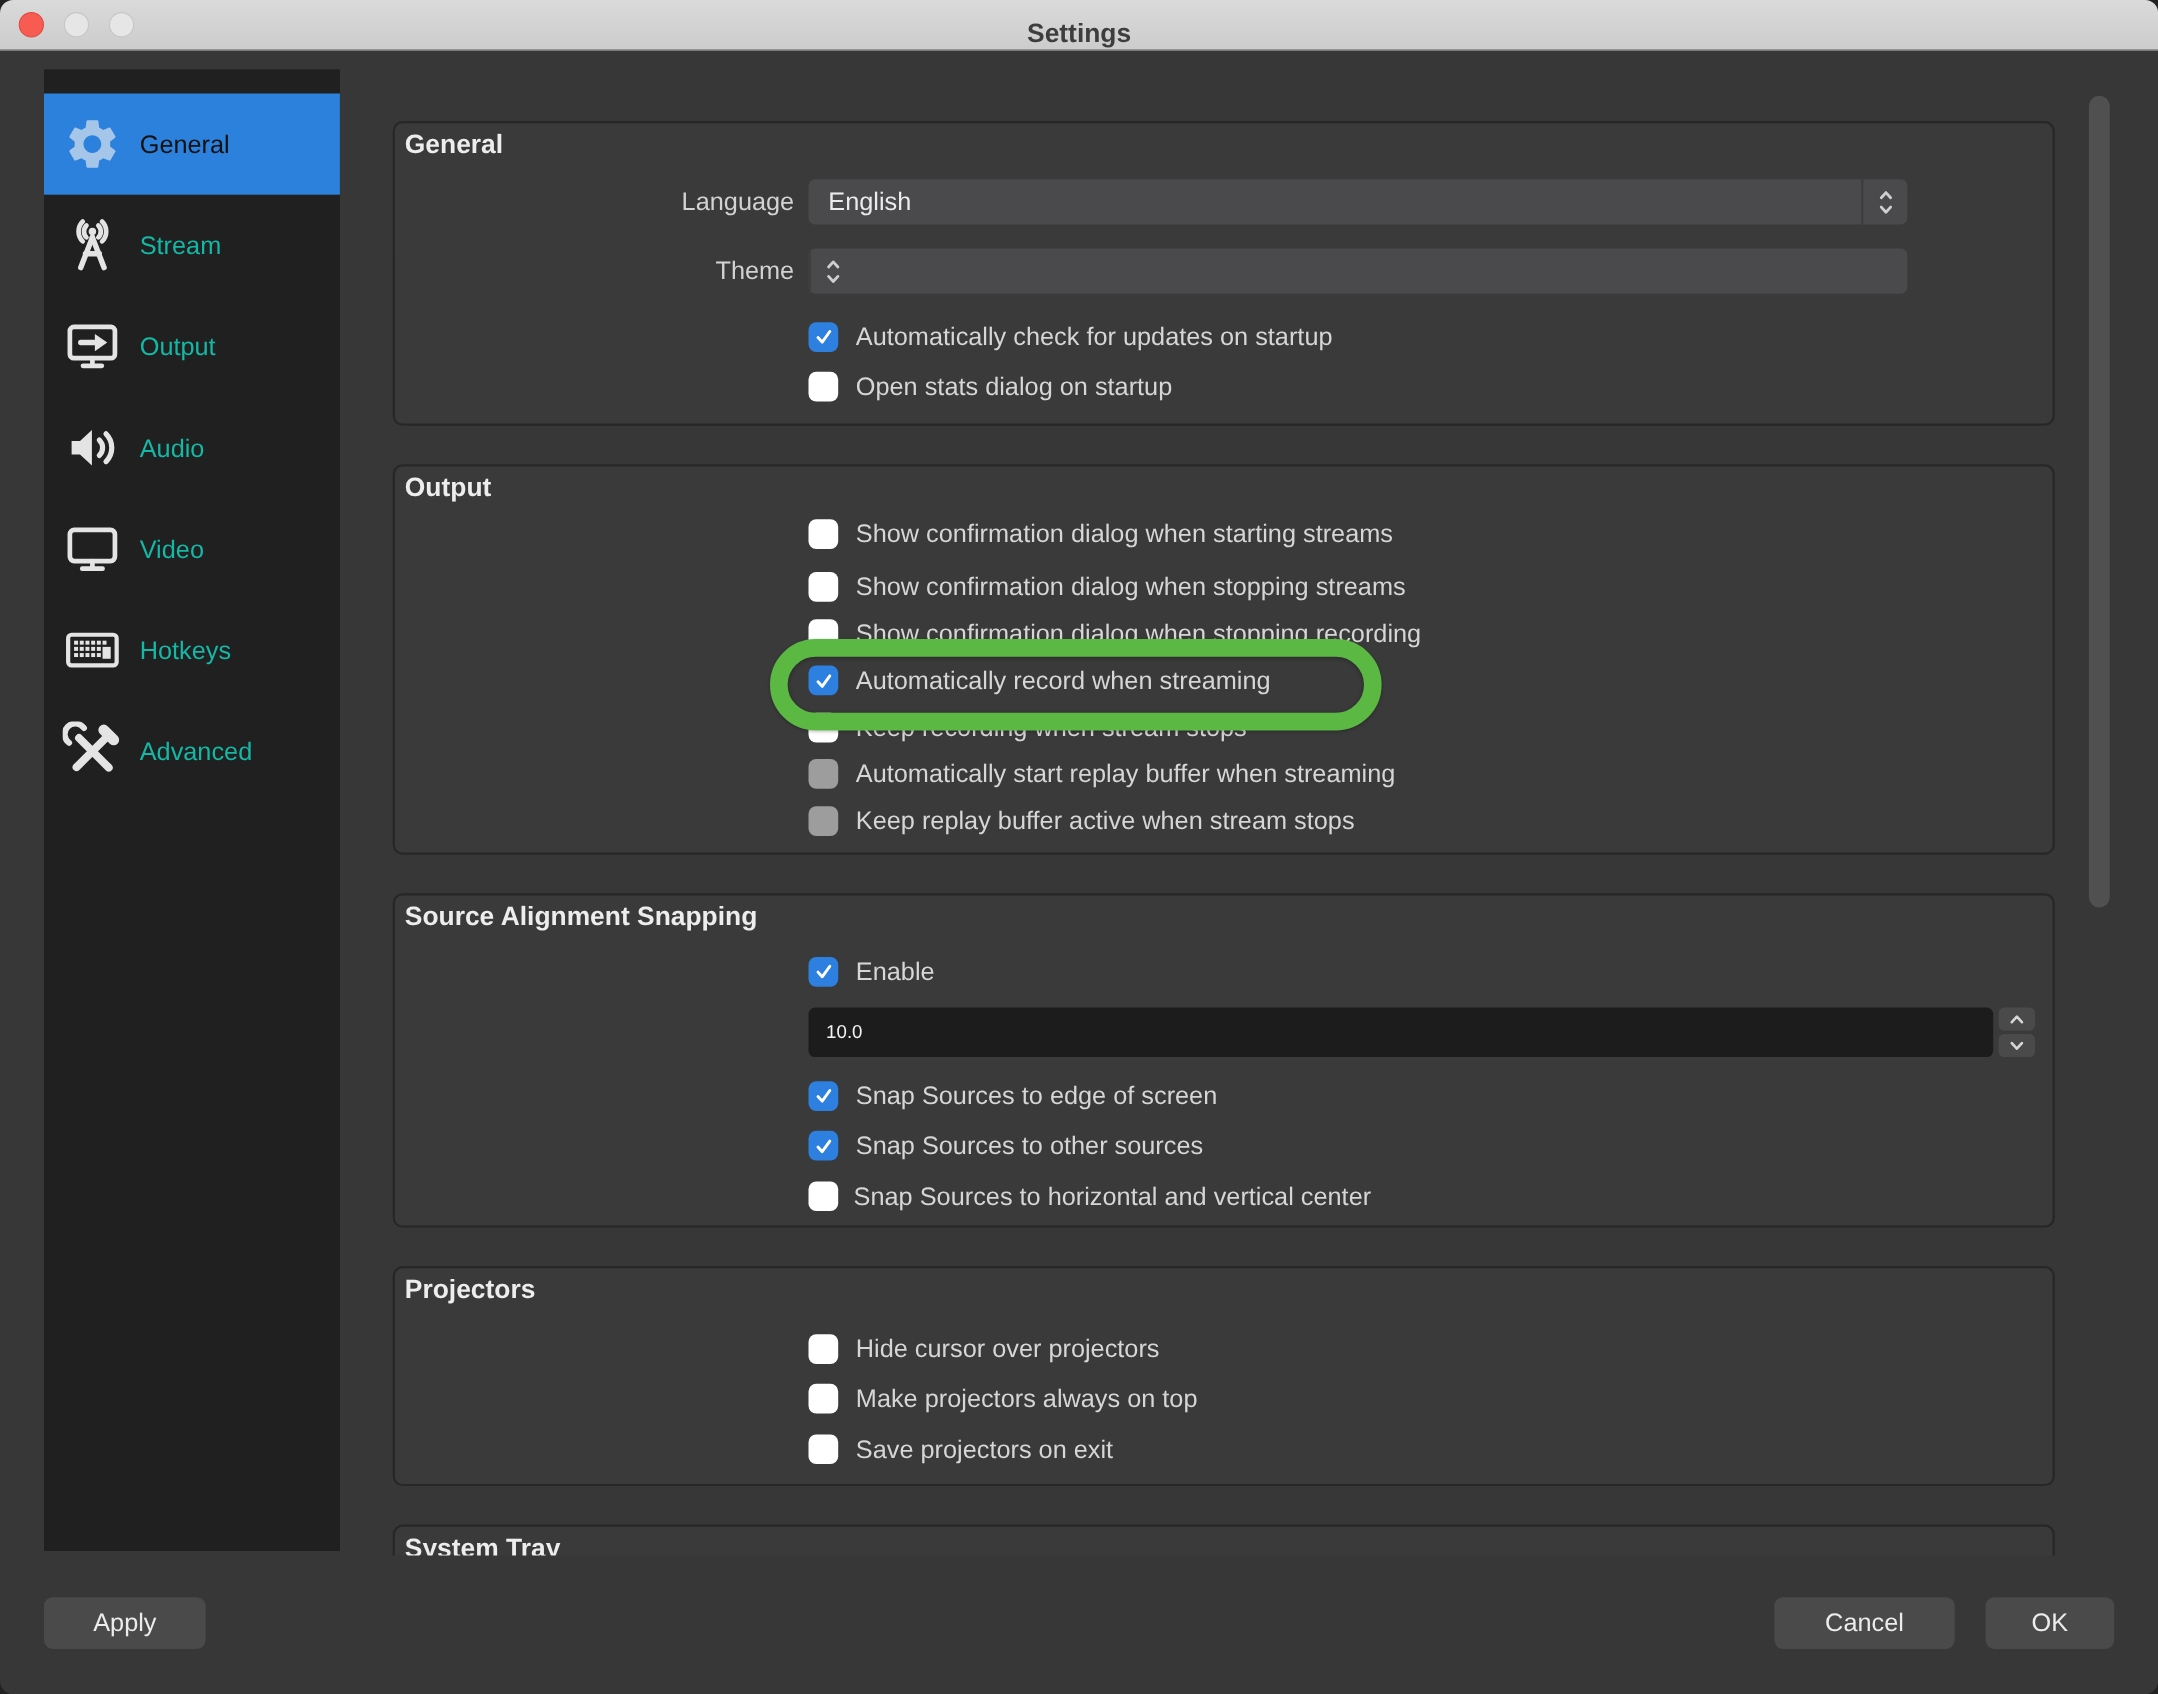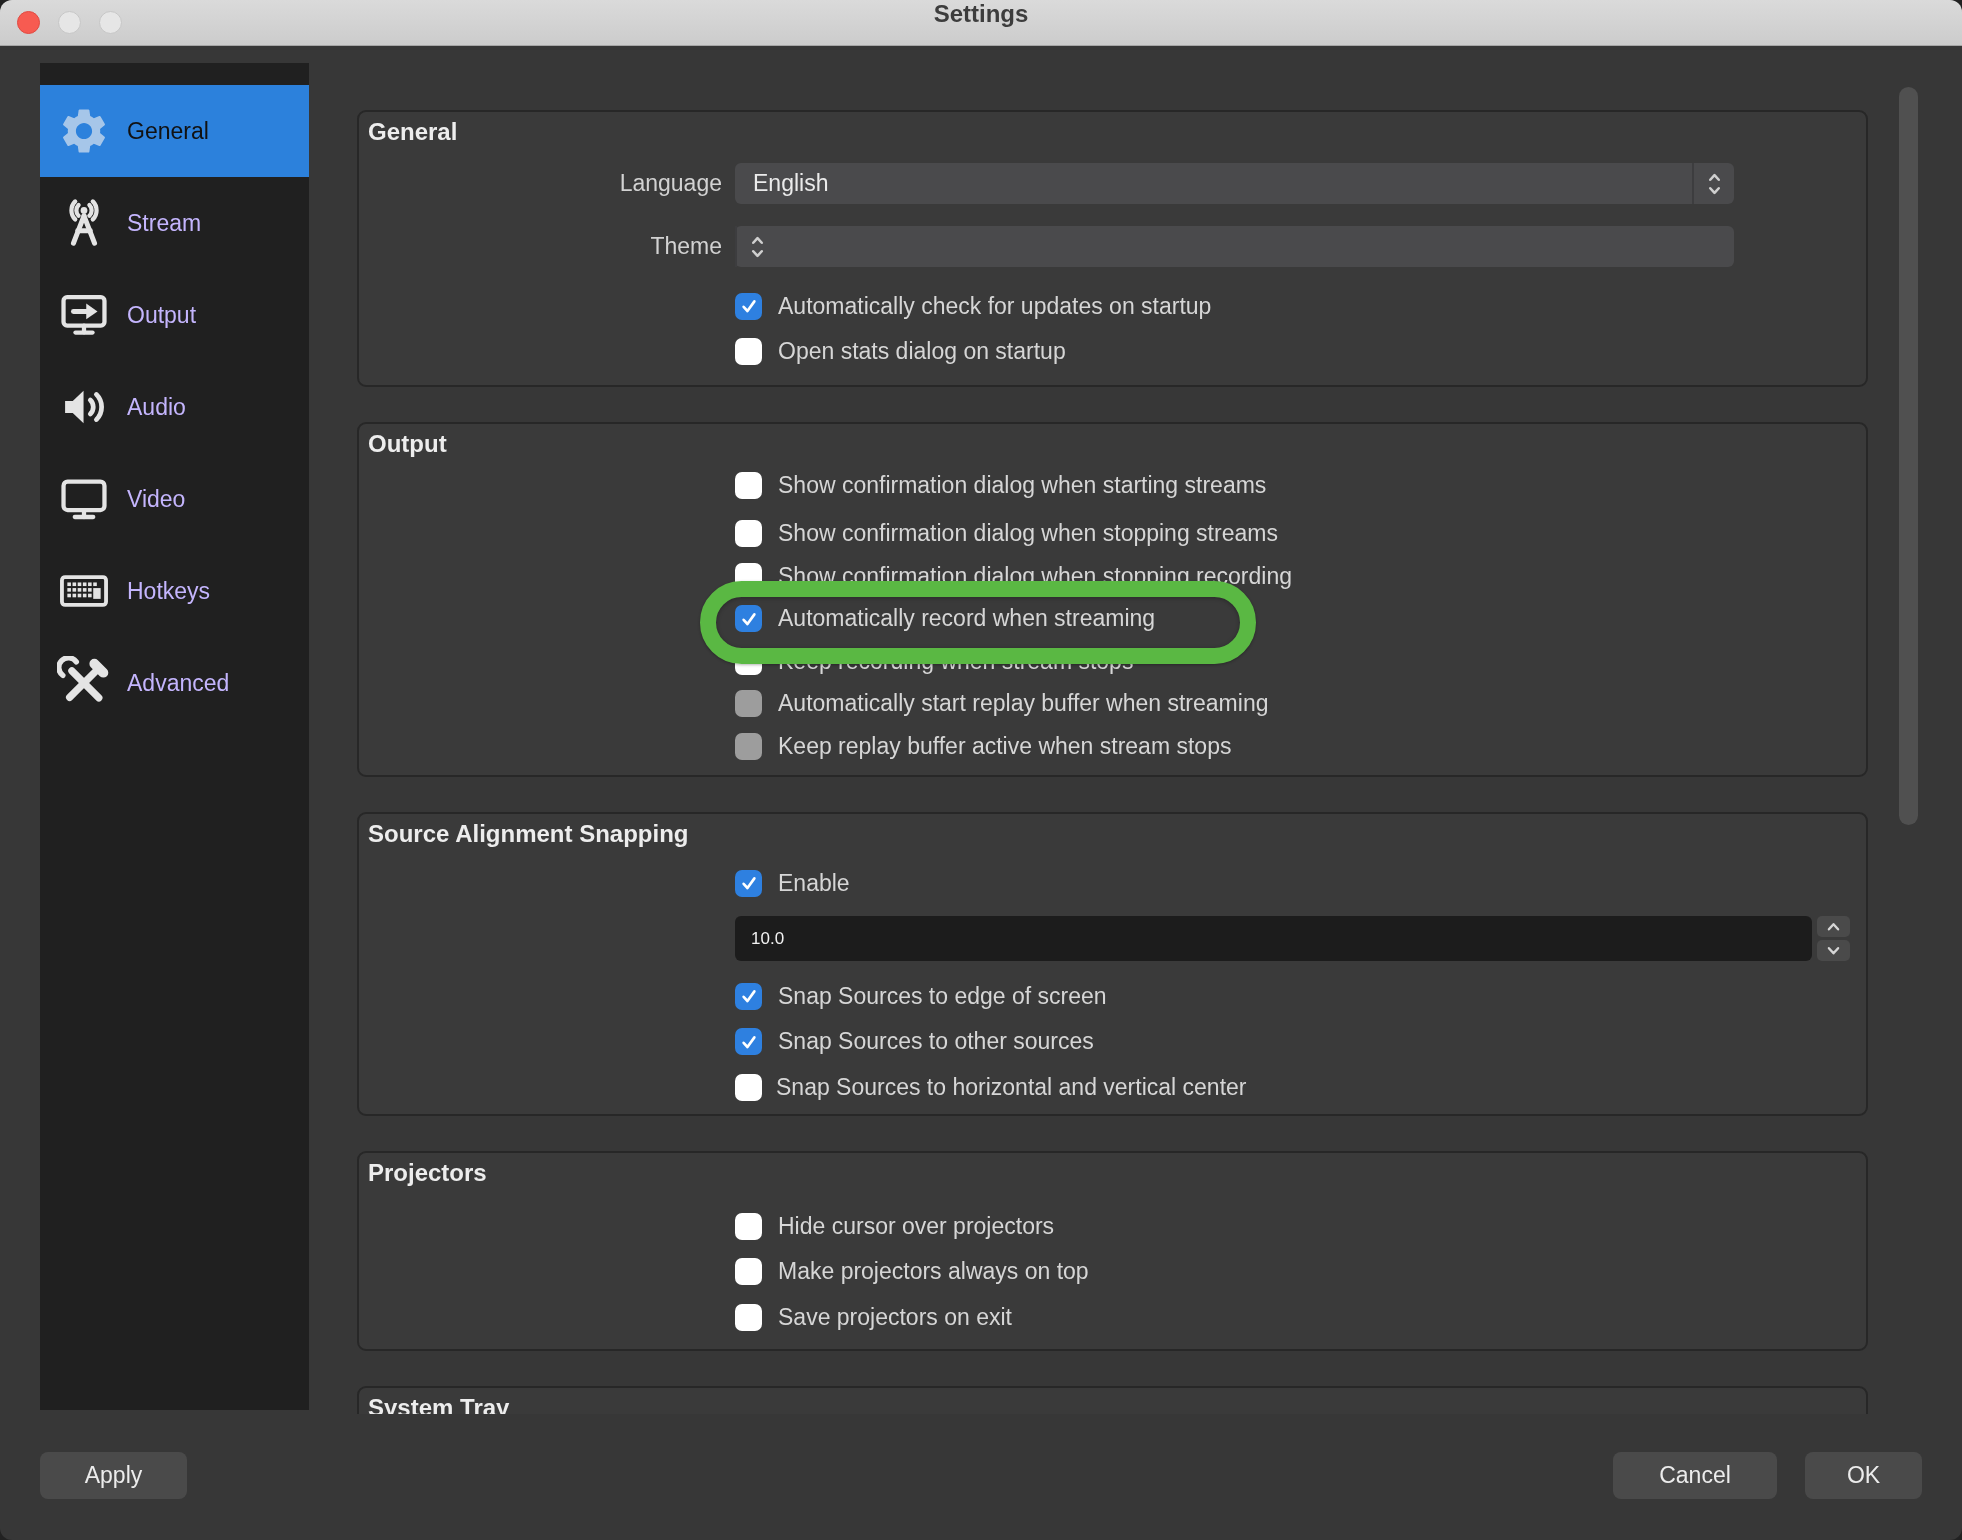--- a/index.html
+++ b/index.html
@@ -1,35 +1,35 @@
 <!DOCTYPE html>
 <html><head>
 <meta charset="utf-8">
 <style>
   html,body{margin:0;padding:0;background:#222;}
   .app{position:relative;width:1962px;height:1540px;background:#373737;border-radius:12px;overflow:hidden;
        font-family:"Liberation Sans","DejaVu Sans",sans-serif;}
   
   .titlebar{position:absolute;left:0;top:0;width:100%;height:45px;
             background:linear-gradient(#dadada,#cccccc);border-bottom:1px solid #a6a6a6;
-            display:flex;align-items:flex-start;justify-content:center;}
+            display:flex;align-items:flex-end;justify-content:center;}
   .tl{position:absolute;top:11px;width:23px;height:23px;border-radius:50%;box-sizing:border-box;}
   .tl.red{left:17px;background:#f75b51;border:1px solid #e04b42;}
   .tl.dim1{left:58px;background:#e6e6e6;border:1px solid #c6c6c6;}
   .tl.dim2{left:99px;background:#e6e6e6;border:1px solid #c6c6c6;}
   .wtitle{font-size:24px;font-weight:600;color:#3d3d3d;}
   
   .sidebar{position:absolute;left:40px;top:63px;width:269px;height:1347px;background:#202020;
            padding-top:22px;box-sizing:border-box;}
   .side-item{height:92px;display:flex;align-items:center;cursor:default;}
   .side-item.sel{background:#2c81dc;}
   .side-icon{width:62px;margin-left:13px;display:flex;justify-content:center;color:#e4e4e4;flex:none;}
   .side-icon svg{width:54px;height:54px;}
   .sel .side-icon{color:#a6c6e9;}
-  .side-label{margin-left:12px;font-size:23px;color:#c4b5fd;}
+  .side-label{margin-left:12px;font-size:23px;color:#14b8a6;}
   .sel .side-label{color:#111;}
   
   .viewport{position:absolute;left:0;top:45px;width:100%;height:1369px;overflow:hidden;}
   .gbox{position:absolute;left:357px;width:1511px;background:#3a3a3a;border:2px solid #272727;
         border-radius:9px;box-sizing:border-box;}
   .gbox h2{position:absolute;left:9px;top:6px;margin:0;font-size:24px;font-weight:bold;color:#ededed;}
   .flabel{position:absolute;left:0;width:363px;display:flex;align-items:center;justify-content:flex-end;
           font-size:23px;color:#d2d2d2;}
   .combo{position:absolute;left:376px;width:999px;height:41px;background:#4a4a4c;border-radius:6px;
          display:flex;align-items:center;}

